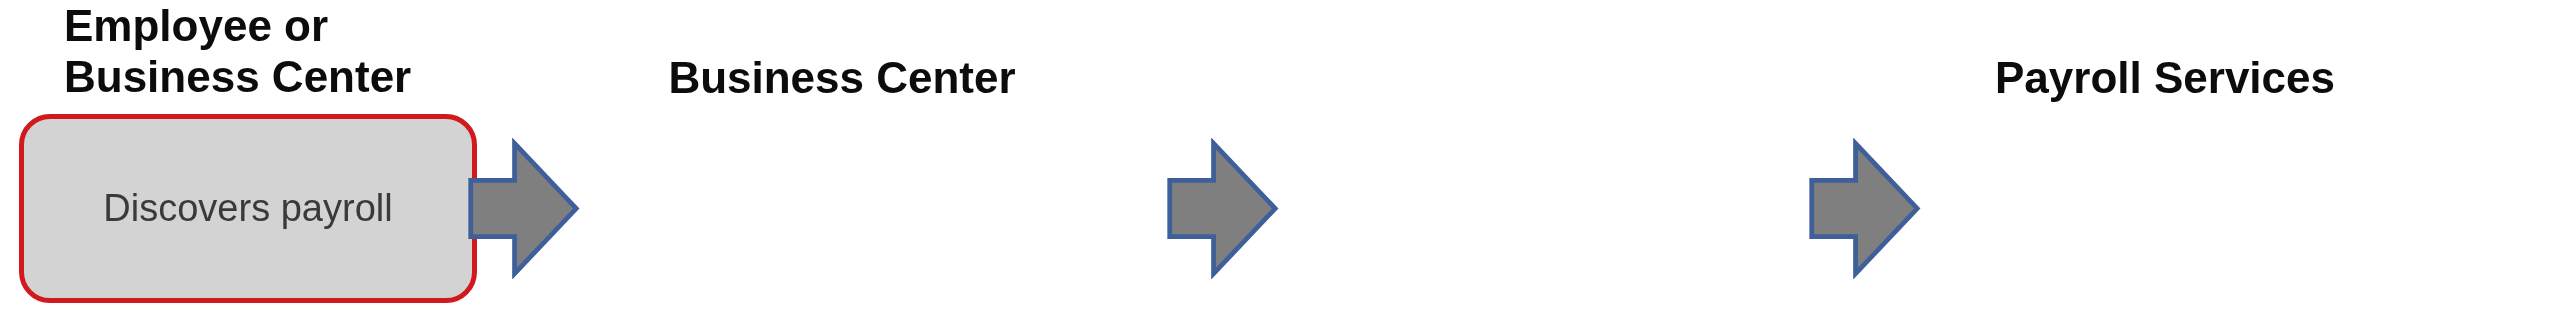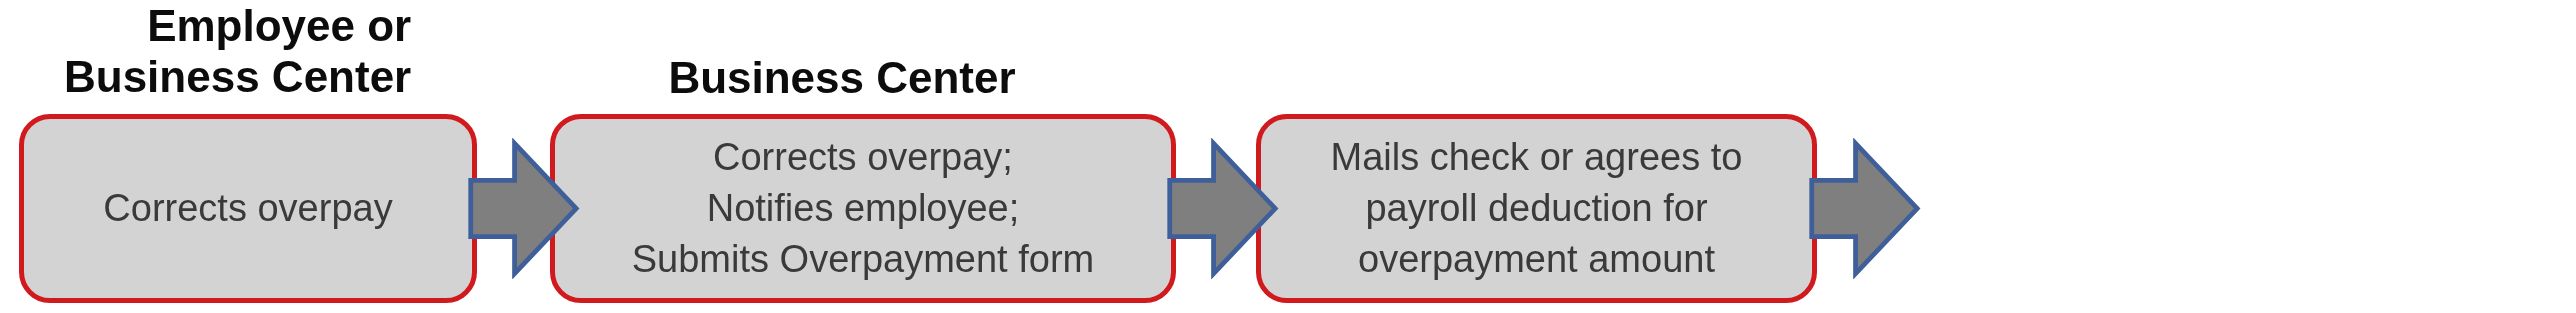--- a/index.html
+++ b/index.html
@@ -27,21 +27,21 @@
     line-height:51px;
     color:var(--header_text);
     white-space:pre-line;
     text-align:center;
     transform:translateX(-50%);
   }
   .step-header.first{
     left:64px;
     top:0px;
     transform:none;
-    text-align:right;
+    text-align:left;
   }
   .flow-box{
     position:absolute;
     top:114px;
     height:189px;
     box-sizing:border-box;
     background:var(--box_fill);
     border:5.4px solid var(--box_border);
     border-radius:31px;
     display:flex;
@@ -83,36 +83,27 @@
 <body>
 
 <div class="canvas">
 
   <div class="step-header first">Employee or
 Business Center</div>
 
   <div class="step-header h2pos">Business Center</div>
 
 
+  <div class="step-header h4pos">Payroll Services</div>
 
   <div class="flow-box box1">
-    <div class="box-text">Corrects overpay</div>
+    <div class="box-text">Discovers payroll</div>
   </div>
 
-  <div class="flow-box box2">
-    <div class="box-text">Corrects overpay;
-Notifies employee;
-Submits Overpayment form</div>
-  </div>
 
-  <div class="flow-box box3">
-    <div class="box-text">Mails check or agrees to
-payroll deduction for
-overpayment amount</div>
-  </div>
 
 
   <div class="flow-arrow arrow1">
     <svg viewBox="0 0 165 210" preserveAspectRatio="none">
       <polygon points="4,63 68,63 68,8 158,105 68,202 68,147 4,147"></polygon>
     </svg>
   </div>
 
   <div class="flow-arrow arrow2">
     <svg viewBox="0 0 165 210" preserveAspectRatio="none">

